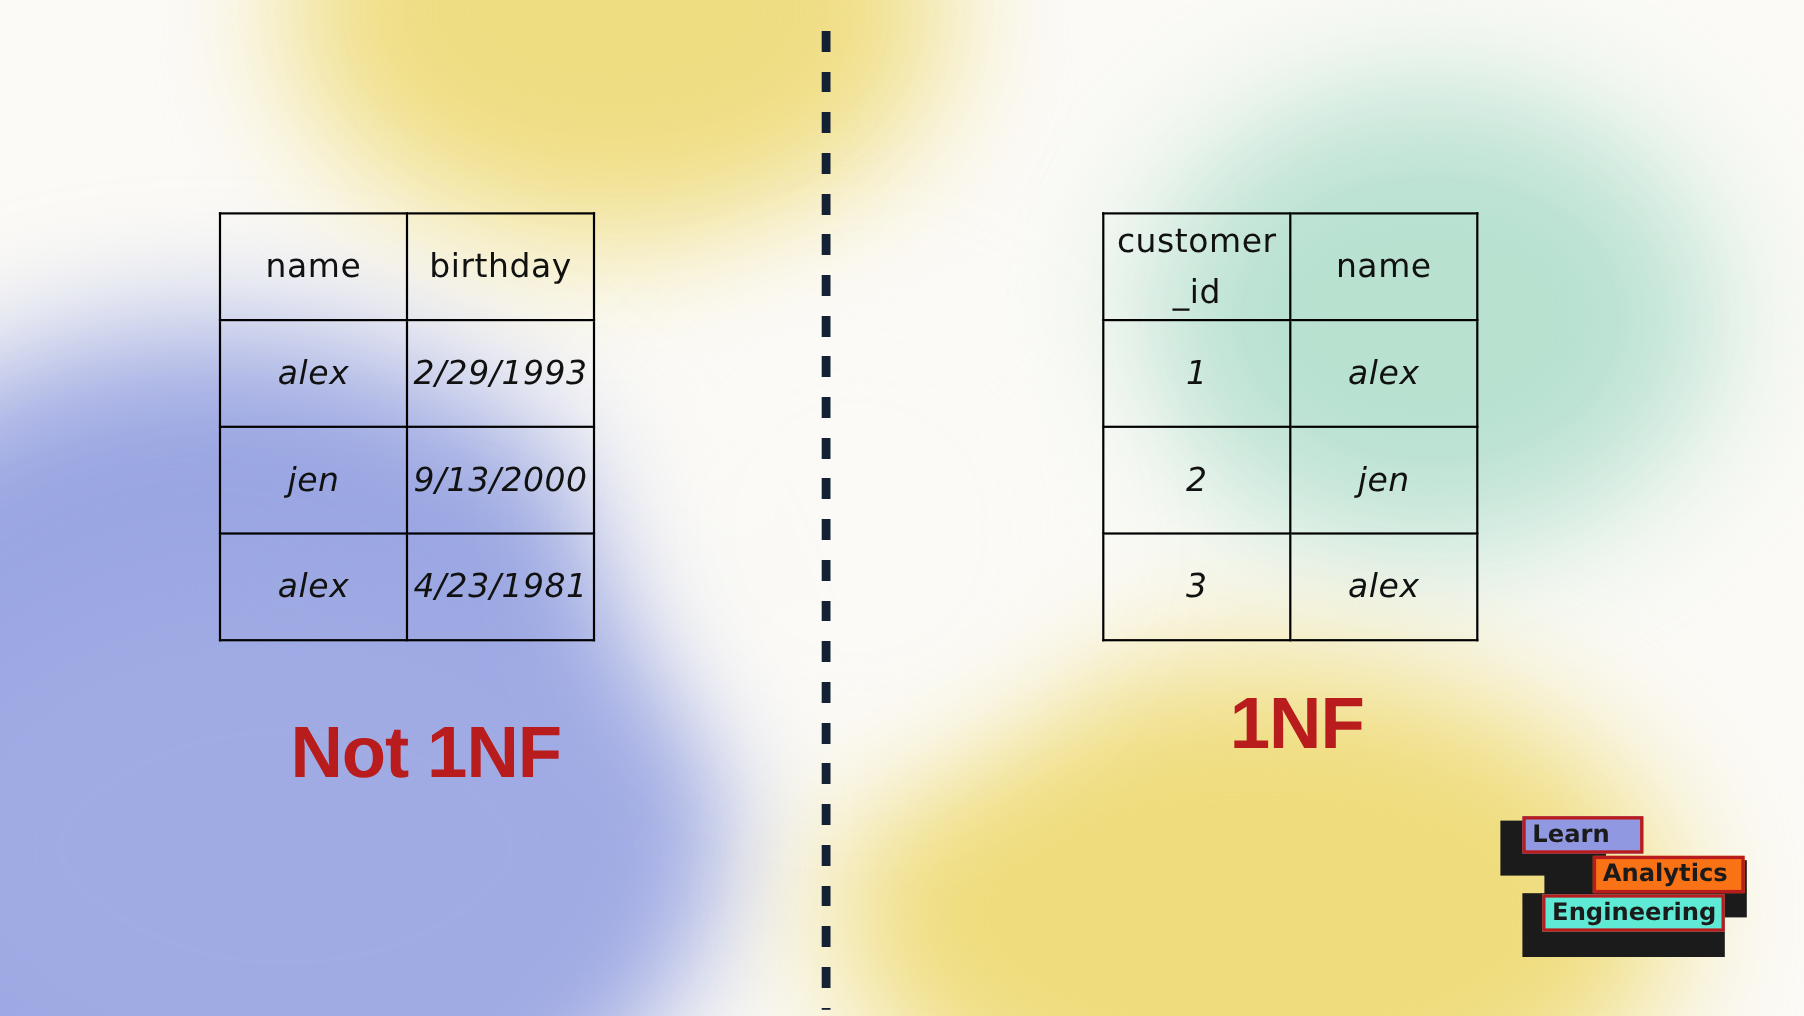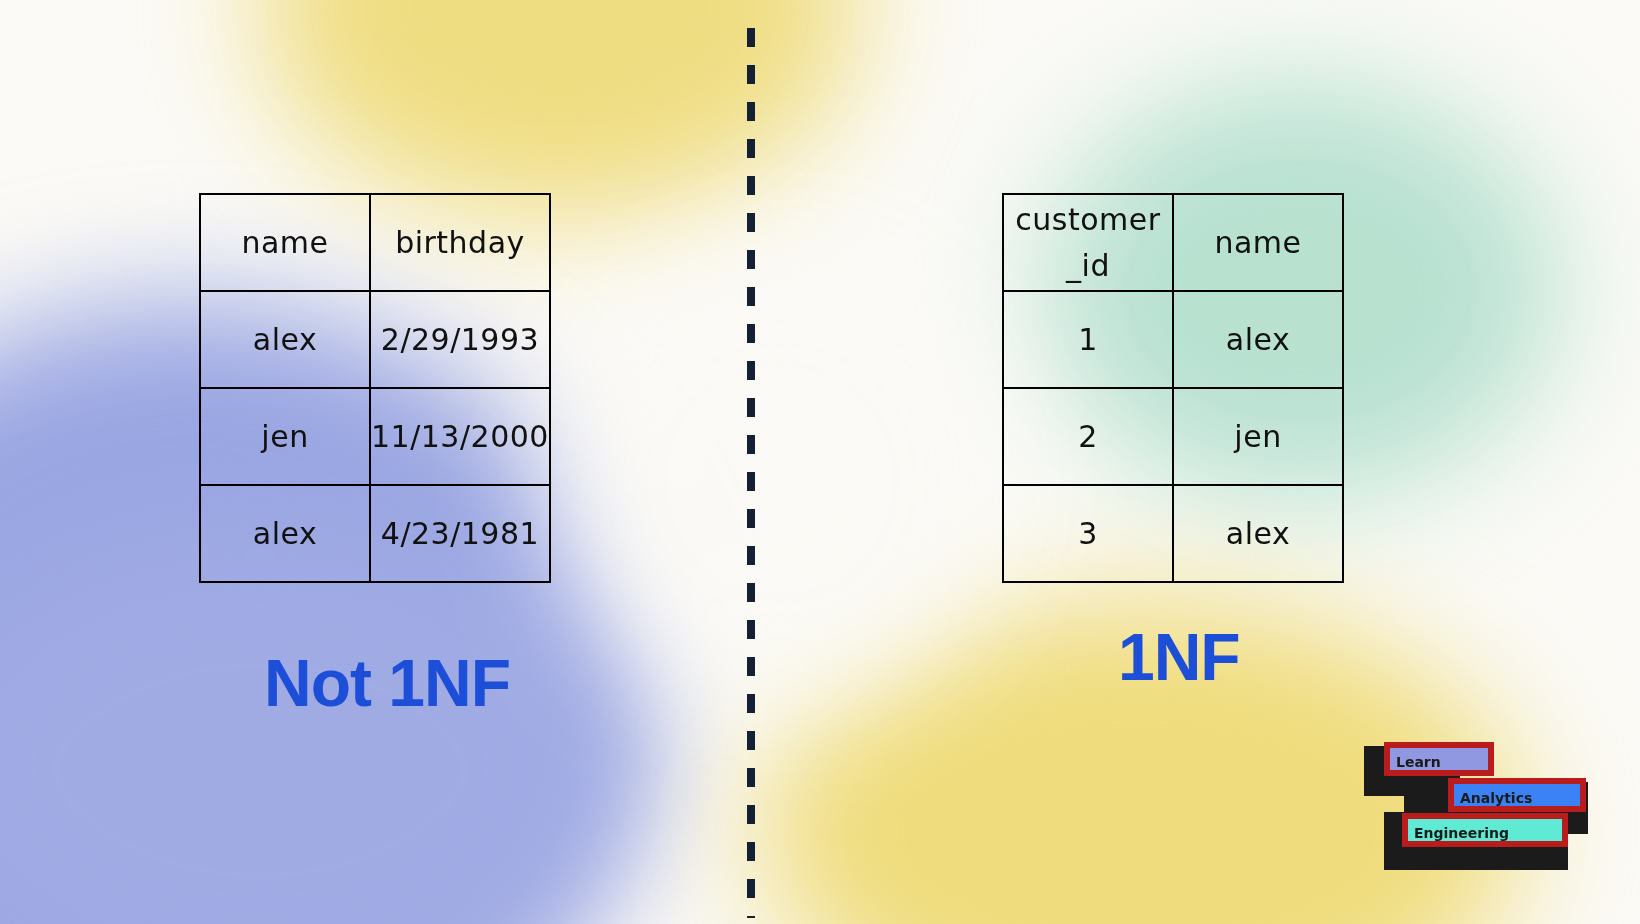--- a/index.html
+++ b/index.html
@@ -17,34 +17,34 @@
   .b-yellow-bot { left:760px; top:600px; width:760px; height:460px; background:#efdc7c; }
   .b-white-mid { left:560px; top:260px; width:440px; height:440px; background:#fbfaf6; opacity:0.9; }
 
   .divider { position:absolute; left:747px; top:28px; width:8px; height:890px;
     background: repeating-linear-gradient(to bottom, #142033 0 19px, transparent 19px 37px); }
 
   table.t { position:absolute; border-collapse:collapse; }
   table.t td { border:2px solid #000; width:168px; text-align:center; vertical-align:middle;
     font-size:30px; color:#111; font-family:"DejaVu Sans", sans-serif; padding:0; letter-spacing:0.5px; }
   table.t tr.head td { height:95px; }
-  table.t tr.row td { height:95px; }
+  table.t tr.row td { height:95px;font-style:italic; }
   #t-left { left:199px; top:193px; }
   #t-right { left:1002px; top:193px; }
   #t-right tr.head td.cid { line-height:46px;margin-top:20px; }
 
   .label { position:absolute; font-family:"Liberation Sans", sans-serif; font-weight:bold;
-    font-size:66px; color:#1d4ed8; letter-spacing:-1px; }
+    font-size:66px; color:#b91c1c; letter-spacing:-1px; }
   #lbl-left { left:264px; top:645px; }
   #lbl-right { left:1118px; top:619px; }
 
   .logo { position:absolute; left:1364px; top:742px; width:230px; height:130px; }
   .logo .shadow { position:absolute; background:#1b1b1b; }
-  .logo .tag { position:absolute; border:6px solid #b91c1c; font-family:"DejaVu Sans", sans-serif;
-    font-weight:bold; font-size:14px; color:#1b1b1b; padding:0 6px; line-height:28px; box-sizing:border-box; }
+  .logo .tag { position:absolute; border:3px solid #b91c1c; font-family:"DejaVu Sans", sans-serif;
+    font-weight:bold; font-size:22px; color:#1b1b1b; padding:0 6px; line-height:28px; box-sizing:border-box; }
 </style>
 </head>
 <body>
 
 <div class="bg">
   <div class="blob b-yellow-top"></div>
   <div class="blob b-blue"></div>
   <div class="blob b-blue2"></div>
   <div class="blob b-green"></div>
   <div class="blob b-yellow-bot"></div>
@@ -58,21 +58,21 @@
       <tr class="head">
     <td>name</td>
     <td>birthday</td>
   </tr>
   <tr class="row">
     <td>alex</td>
     <td>2/29/1993</td>
   </tr>
   <tr class="row">
     <td>jen</td>
-    <td>11/13/2000</td>
+    <td>9/13/2000</td>
   </tr>
   <tr class="row">
     <td>alex</td>
     <td>4/23/1981</td>
   </tr>
 </tbody>
   </table>
 
 <table class="t" id="t-right">
   <tbody>
@@ -99,15 +99,15 @@
   </table>
 
 <div class="label" id="lbl-left">Not 1NF</div>
 <div class="label" id="lbl-right">1NF</div>
 
 <div class="logo">
   <div class="shadow" style="left:0;top:4px;width:96px;height:50px;"></div>
   <div class="shadow" style="left:40px;top:40px;width:184px;height:52px;"></div>
   <div class="shadow" style="left:20px;top:70px;width:184px;height:58px;"></div>
   <div class="tag" style="left:20px;top:0;width:110px;height:34px;background:#8f98e0;">Learn</div>
-  <div class="tag" style="left:84px;top:36px;width:138px;height:34px;background:#3b82f6;">Analytics</div>
+  <div class="tag" style="left:84px;top:36px;width:138px;height:34px;background:#f97316;">Analytics</div>
   <div class="tag" style="left:38px;top:71px;width:166px;height:34px;background:#5eead4;">Engineering</div>
 </div>
 
 </body></html>

